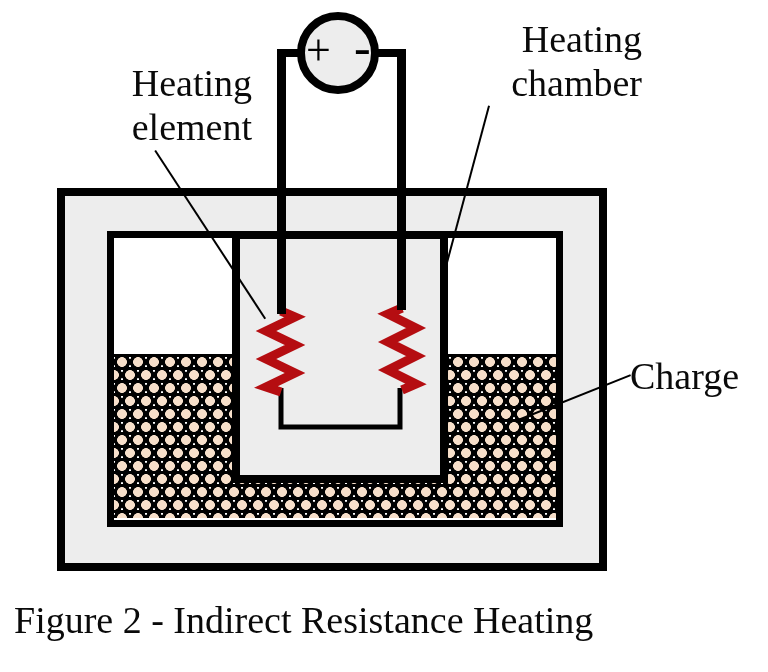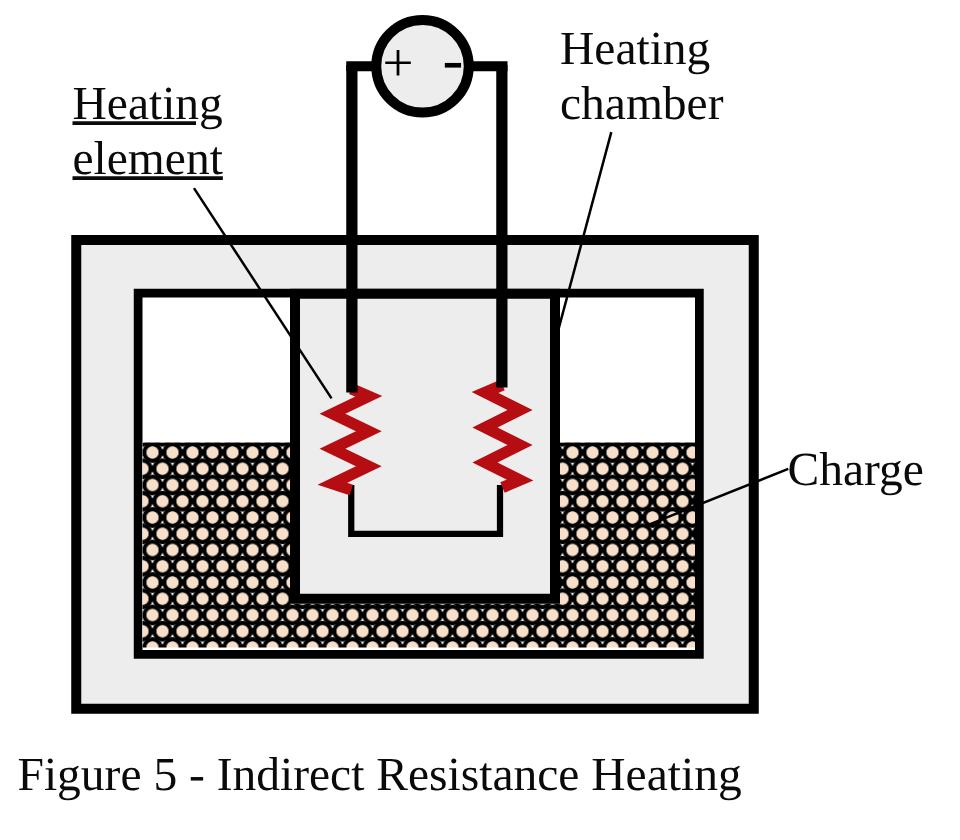--- a/index.html
+++ b/index.html
@@ -43,22 +43,22 @@
     background:var(--furnace-fill,#ededed);
     border:8px solid var(--outline,#000);
   }
   .terminal{line-height:1;color:var(--outline,#000);}
   .plus{left:306px;top:29px;font-size:44px;}
   .minus{left:354px;top:22px;font-size:50px;}
   .leader{height:2px;background:var(--outline,#000);transform-origin:0 0;}
   .leader-element{left:156px;top:150px;width:201px;transform:rotate(56.8deg);}
   .leader-chamber{left:490px;top:106px;width:177px;transform:rotate(105deg);}
   .leader-charge{left:631px;top:376px;width:119px;transform:rotate(158.2deg);}
-  .lbl{font-size:38px;line-height:1.15;text-align:left;white-space:normal;}
-  .lbl-element{left:58px;top:62px;width:194px;text-decoration:underline;}
+  .lbl{font-size:38px;line-height:1.15;text-align:right;white-space:normal;}
+  .lbl-element{left:58px;top:62px;width:194px;}
   .lbl-chamber{left:448px;top:18px;width:194px;}
   .lbl-charge{left:630px;top:355px;width:130px;text-align:left;font-family:Liberation Serif, serif;}
   .caption{left:14px;top:598px;font-size:38px;white-space:nowrap;}
   svg.circuit{left:0;top:0;width:768px;height:672px;pointer-events:none;}
 </style>
 </head>
 <body>
 
 <div class="canvas">
 
@@ -86,15 +86,15 @@
   <span class="abs terminal minus">-</span>
 
   <div class="abs leader leader-element"></div>
   <div class="abs leader leader-chamber"></div>
   <div class="abs leader leader-charge"></div>
 
   <div class="abs lbl lbl-element">Heating element</div>
   <div class="abs lbl lbl-chamber">Heating chamber</div>
   <div class="abs lbl lbl-charge">Charge</div>
 
-  <div class="abs caption">Figure 5 - Indirect Resistance Heating</div>
+  <div class="abs caption">Figure 2 - Indirect Resistance Heating</div>
 
 </div>
 
 </body></html>

